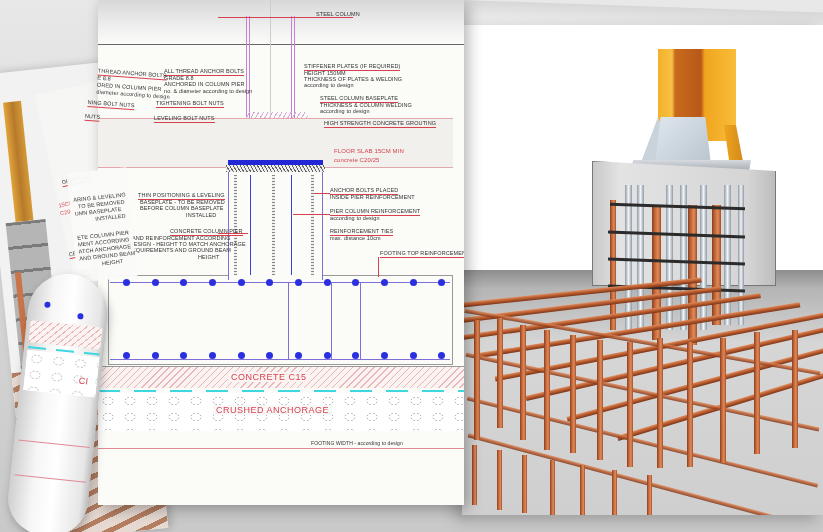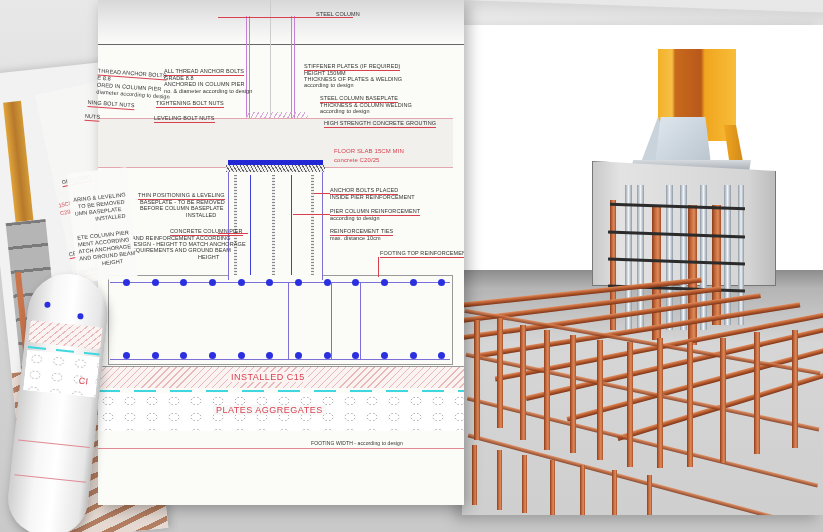--- a/index.html
+++ b/index.html
@@ -198,26 +198,26 @@
     <div class="dot" style="left:140px;top:352px;"></div>
     <div class="dot" style="left:168px;top:352px;"></div>
     <div class="dot" style="left:197px;top:352px;"></div>
     <div class="dot" style="left:226px;top:352px;"></div>
     <div class="dot" style="left:254px;top:352px;"></div>
     <div class="dot" style="left:283px;top:352px;"></div>
     <div class="dot" style="left:312px;top:352px;"></div>
     <div class="dot" style="left:340px;top:352px;"></div>
 
     <div class="abs hatch" style="left:0;top:366px;width:366px;height:22px;border-top:1px solid #999;"></div>
-    <span class="big-red" style="left:130px;top:372px;background:#fbf3f1;padding:0 3px;">INSTALLED C15</span>
+    <span class="big-red" style="left:130px;top:372px;background:#fbf3f1;padding:0 3px;">CONCRETE C15</span>
 
     <div class="hline" style="left:0;top:390px;width:366px;height:2px;background:repeating-linear-gradient(90deg,#3fd7df 0 22px,transparent 22px 36px);"></div>
 
     <div class="abs stones" style="left:0;top:393px;width:366px;height:38px;"></div>
-    <span class="big-red" style="left:115px;top:405px;background:rgba(247,247,247,0.85);padding:0 3px;">PLATES AGGREGATES</span>
+    <span class="big-red" style="left:115px;top:405px;background:rgba(247,247,247,0.85);padding:0 3px;">CRUSHED ANCHORAGE</span>
 
     <span class="lbl small" style="left:213px;top:440px;font-size:5px;">FOOTING WIDTH - according to design</span>
     <div class="hline" style="left:0;top:448px;width:366px;background:#e08a95;"></div>
 
     <div class="hline" style="left:120px;top:17px;width:135px;background:#d9404e;"></div>
     <span class="lbl" style="left:218px;top:11px;">STEEL COLUMN</span>
 
     <span class="lbl under" style="left:206px;top:63px;">STIFFENER PLATES (if required)</span>
     <span class="lbl" style="left:206px;top:70px;">HEIGHT 150mm</span>
     <span class="lbl" style="left:206px;top:76px;">THICKNESS OF PLATES &amp; WELDING</span>

